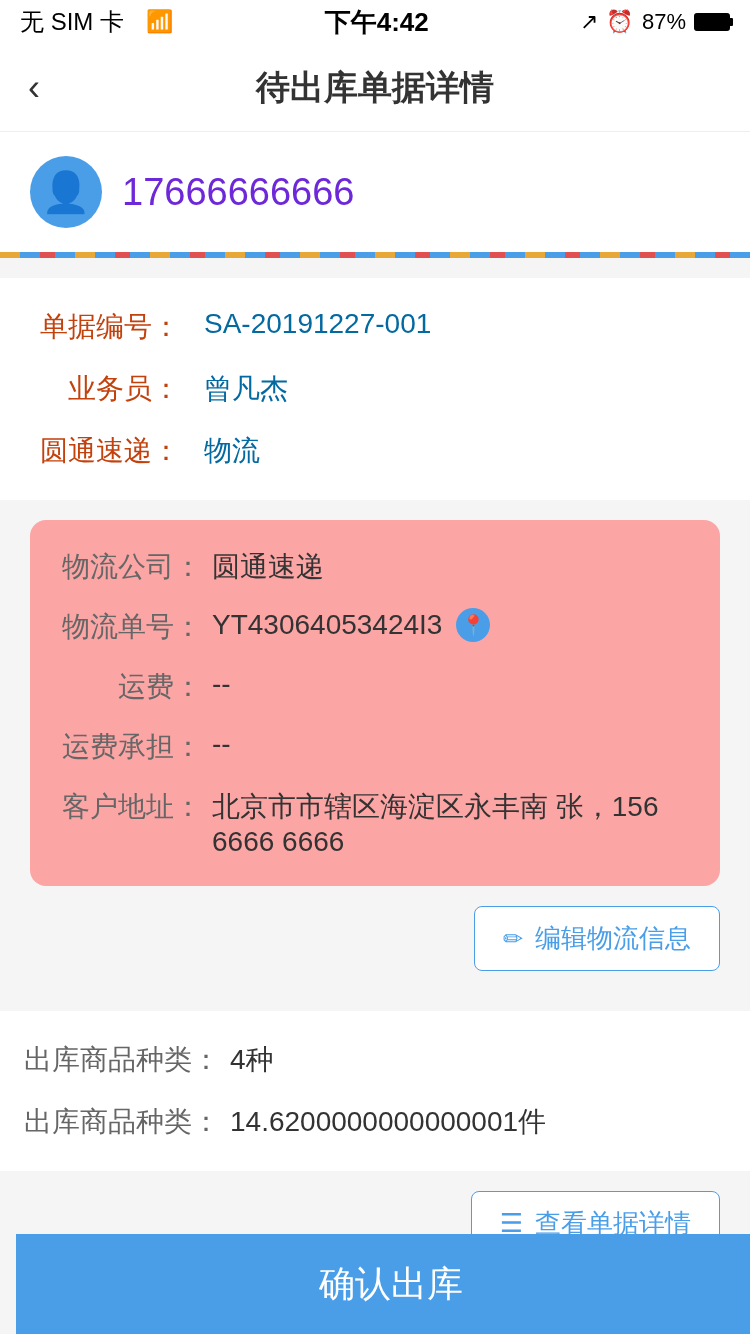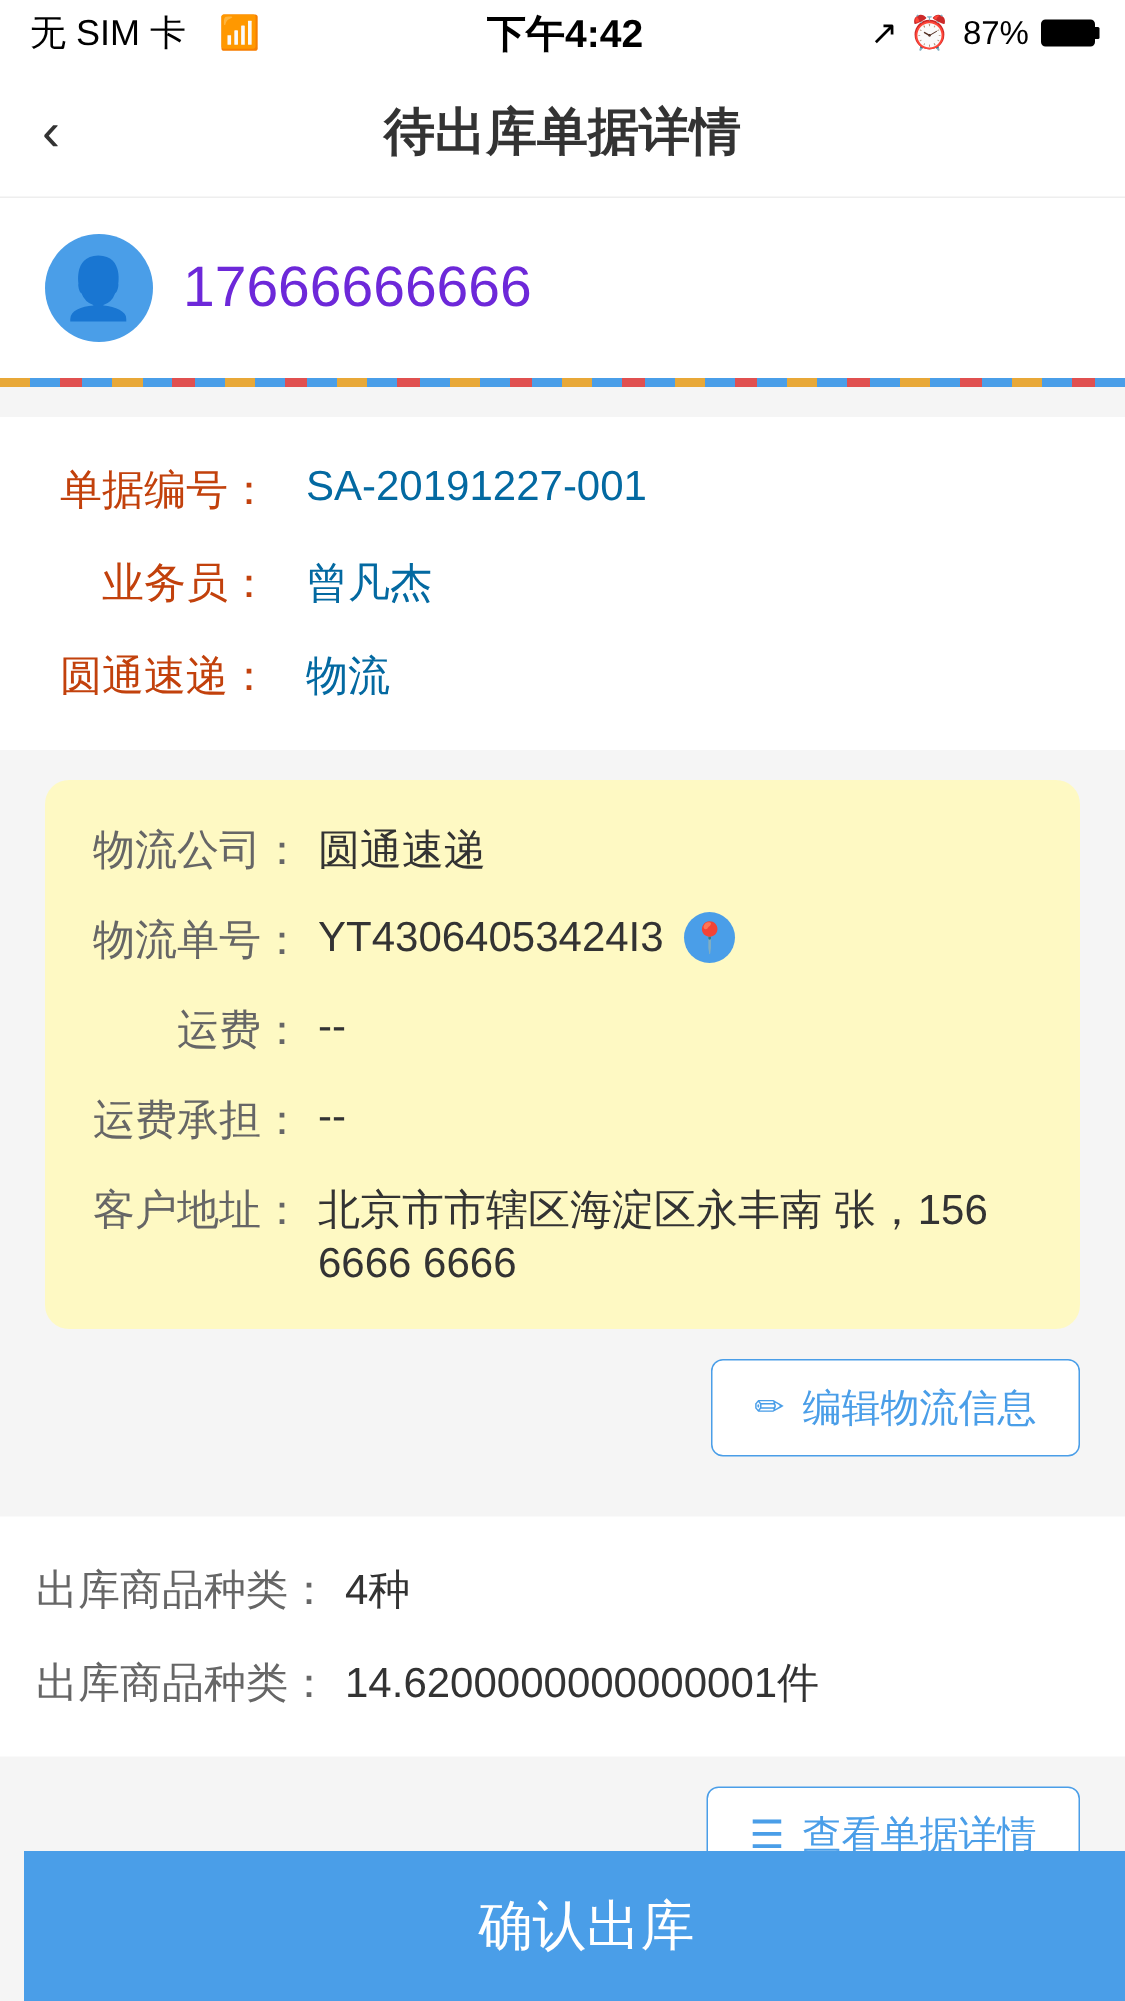--- a/index.html
+++ b/index.html
@@ -147,21 +147,21 @@
       flex-shrink: 0;
     }
     .info-value {
       color: #0369a1;
       margin-left: 24px;
       flex: 1;
     }
 
     
     .logistics-card {
-      background: #fef9c3;
+      background: #fca5a5;
       border-radius: 16px;
       margin: 20px 30px;
       padding: 28px 32px;
     }
     .logistics-row {
       display: flex;
       align-items: flex-start;
       margin-bottom: 22px;
       font-size: 28px;
     }

